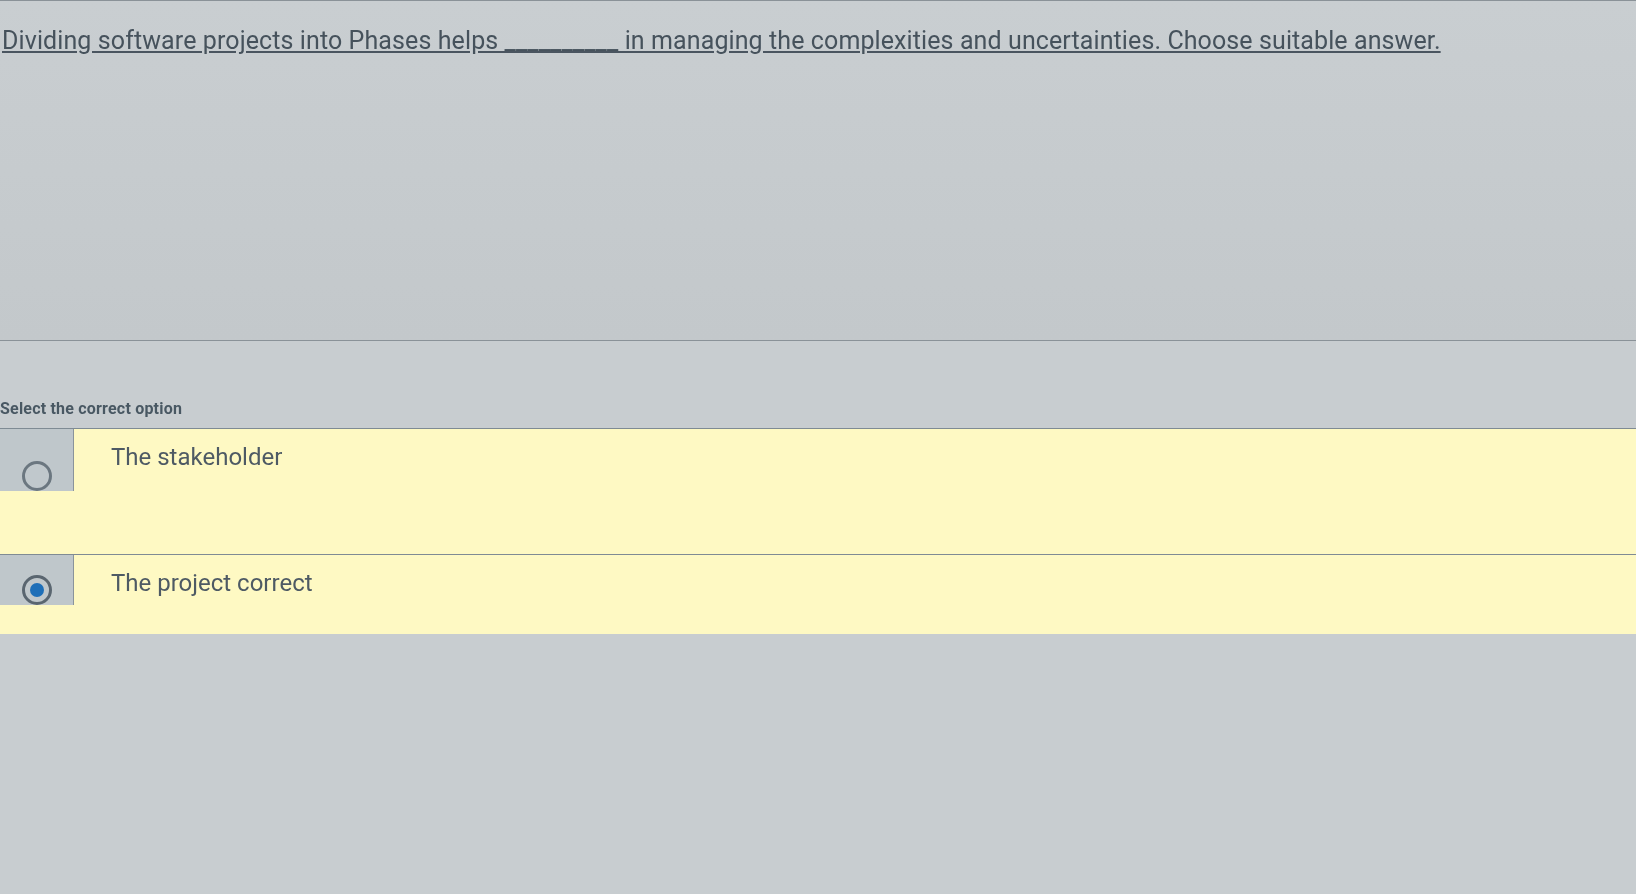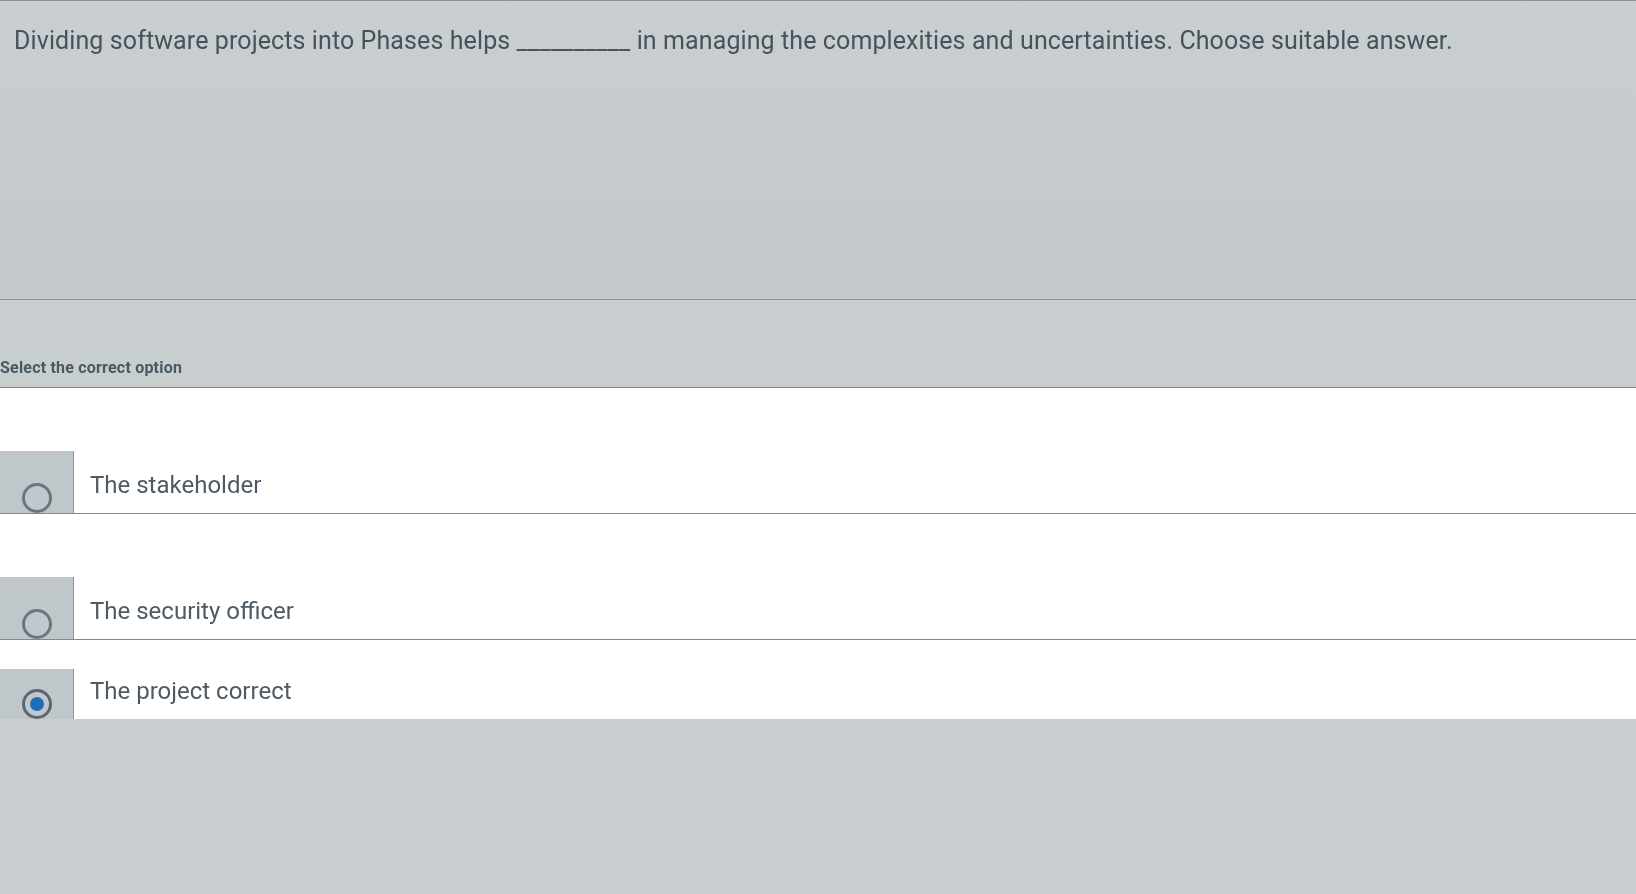--- a/index.html
+++ b/index.html
@@ -11,46 +11,48 @@
       font-family: -apple-system, BlinkMacSystemFont, "Segoe UI", Roboto, Helvetica, Arial, sans-serif;
       background: #c8cdd0;
       width: 1636px;
       height: 894px;
       overflow: hidden;
       color: #4a5560;
     }
     .question-panel {
       border-top: 1px solid #8a9298;
       border-bottom: 1px solid #8a9298;
-      padding: 24px 14px 14px 14px;
-      height: 300px;
+      padding: 24px 14px 14px 2px;
+      height: 341px;
       background: linear-gradient(180deg, #c9ced1 0%, #c3c8cb 100%);
+      text-decoration: underline;
     }
     .question-text {
       font-size: 25px;
       color: #46525c;
       line-height: 1.3;
       letter-spacing: 0.1px;
     }
     .options-section {
       padding-top: 58px;
     }
     .options-heading {
       font-size: 16px;
       font-weight: 700;
       color: #495863;
       padding: 0 0 10px 0;
       letter-spacing: 0.2px;
     }
     .option-row {
       display: flex;
-      align-items: flex-end;
+      align-items: flex-start;
       border-top: 1px solid #7f8b94;
       min-height: 126px;
-      background: #ffffff;
+      background: #fef9c3;
+      gap: 21px;
     }
     .option-row:last-child {
       min-height: 80px;
     }
     .radio-cell {
       width: 74px;
       display: flex;
       align-items: flex-start;
       justify-content: center;
       padding-top: 32px;
@@ -104,26 +106,20 @@
 <div class="options-section">
   <div class="options-heading">Select the correct option</div>
 
   <div class="option-row">
     <div class="radio-cell">
       <div class="radio"></div>
     </div>
     <div class="option-text-cell">The stakeholder</div>
   </div>
 
-  <div class="option-row">
-    <div class="radio-cell">
-      <div class="radio"></div>
-    </div>
-    <div class="option-text-cell">The security officer</div>
-  </div>
 
 
   <div class="option-row">
     <div class="radio-cell">
       <div class="radio selected"></div>
     </div>
     <div class="option-text-cell">The project correct</div>
   </div>
 
 </div>

